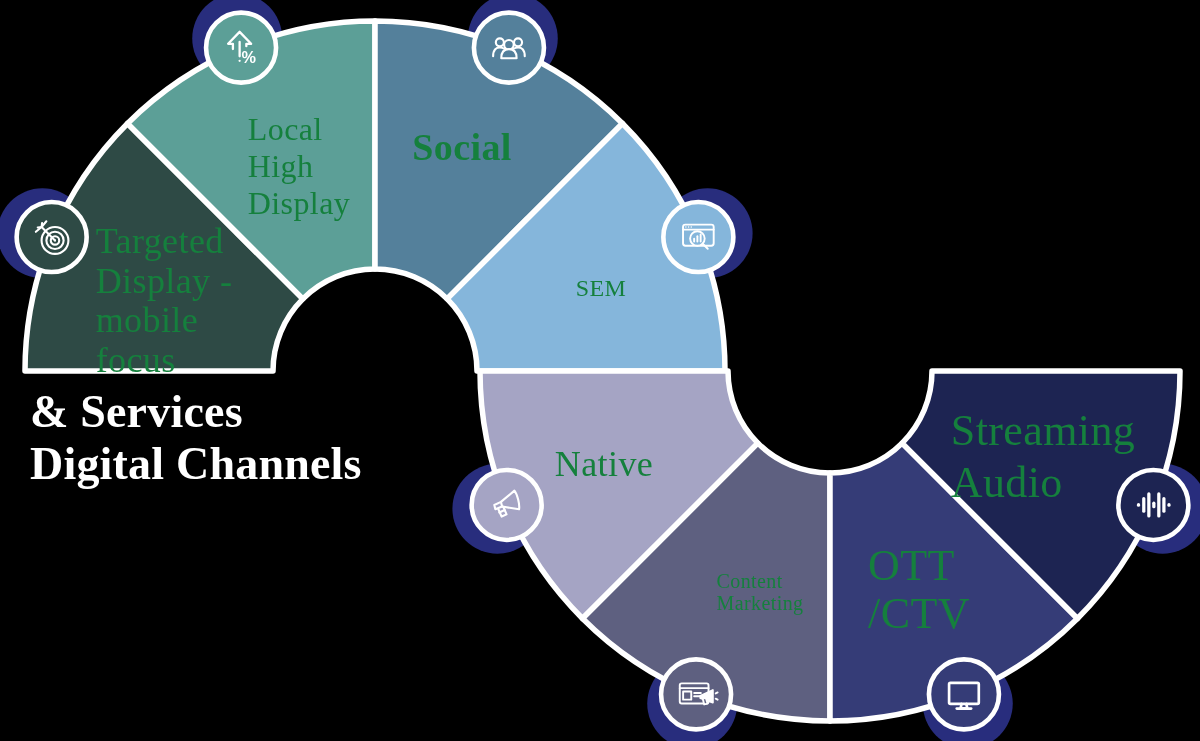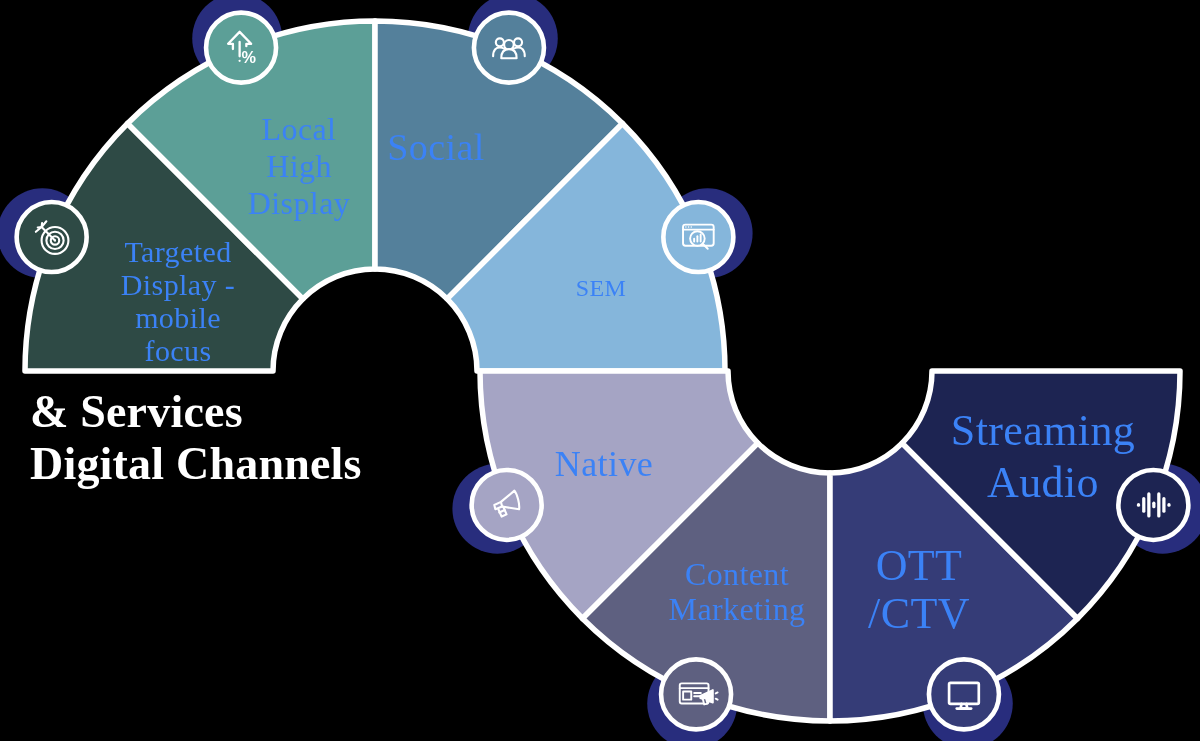--- a/index.html
+++ b/index.html
@@ -3,21 +3,21 @@
 <meta charset="utf-8">
 <style>
   html,body{margin:0;padding:0;background:#000;}
   .stage{
     position:relative;width:1200px;height:741px;background:#000;overflow:hidden;
     font-family:"Liberation Serif","DejaVu Serif",serif;
   }
   .stage svg.diagram{position:absolute;left:0;top:0;}
   .seg-label{
     position:absolute;transform:translate(-50%,-50%);
-    color:#3b82f6;text-align:center;white-space:nowrap;letter-spacing:.4px;
+    color:#15803d;text-align:left;white-space:nowrap;letter-spacing:.4px;
   }
   .seg-label .ln{display:block;}
   .diagram-title{
     position:absolute;left:30px;top:386px;color:#ffffff;
     font-weight:bold;font-size:46px;line-height:1.13;letter-spacing:.2px;
   }
   .diagram-title .ln{display:block;}
 </style>
 </head>
 <body>
@@ -147,46 +147,46 @@
         <circle cx="1153.3578363789504" cy="504.93920132778135" r="35" fill="#1d2452" stroke="#ffffff" stroke-width="4.6"></circle>
         <use x="1130.3578363789504" y="481.93920132778135" width="46" height="46" href="#audio-wave-icon" xlink:href="#audio-wave-icon" style="color: rgb(29, 36, 82);"></use>
       </g>
   </svg>
 
   <div class="diagram-title">
     <span class="ln">&amp; Services</span>
     <span class="ln">Digital Channels</span>
   </div>
 
-  <div class="seg-label" style="left:164px;top:301px;font-size:30px;line-height:1.1;margin-left:14px;">
+  <div class="seg-label" style="left:164px;top:301px;font-size:36px;line-height:1.1;">
     <span class="ln">Targeted</span>
     <span class="ln">Display -</span>
     <span class="ln">mobile</span>
     <span class="ln">focus</span>
   </div>
 
   <div class="seg-label" style="left:299px;top:166px;font-size:32px;line-height:1.15;">
     <span class="ln">Local</span>
     <span class="ln">High</span>
     <span class="ln">Display</span>
   </div>
 
-  <div class="seg-label" style="left:436px;top:147px;font-size:38px;">
+  <div class="seg-label" style="left:462px;top:147px;font-size:38px;font-weight:bold;">
     <span class="ln">Social</span>
   </div>
 
   <div class="seg-label" style="left:601px;top:288px;font-size:24px;">
     <span class="ln">SEM</span>
   </div>
 
   <div class="seg-label" style="left:604px;top:464px;font-size:36px;">
     <span class="ln">Native</span>
   </div>
 
-  <div class="seg-label" style="left:737px;top:592px;font-size:32px;line-height:1.1;">
+  <div class="seg-label" style="left:760px;top:592px;font-size:20px;line-height:1.1;">
     <span class="ln">Content</span>
     <span class="ln">Marketing</span>
   </div>
 
   <div class="seg-label" style="left:919px;top:590px;font-size:44px;line-height:1.1;">
     <span class="ln">OTT</span>
     <span class="ln">/CTV</span>
   </div>
 
   <div class="seg-label" style="left:1043px;top:457px;font-size:44px;line-height:1.18;">

